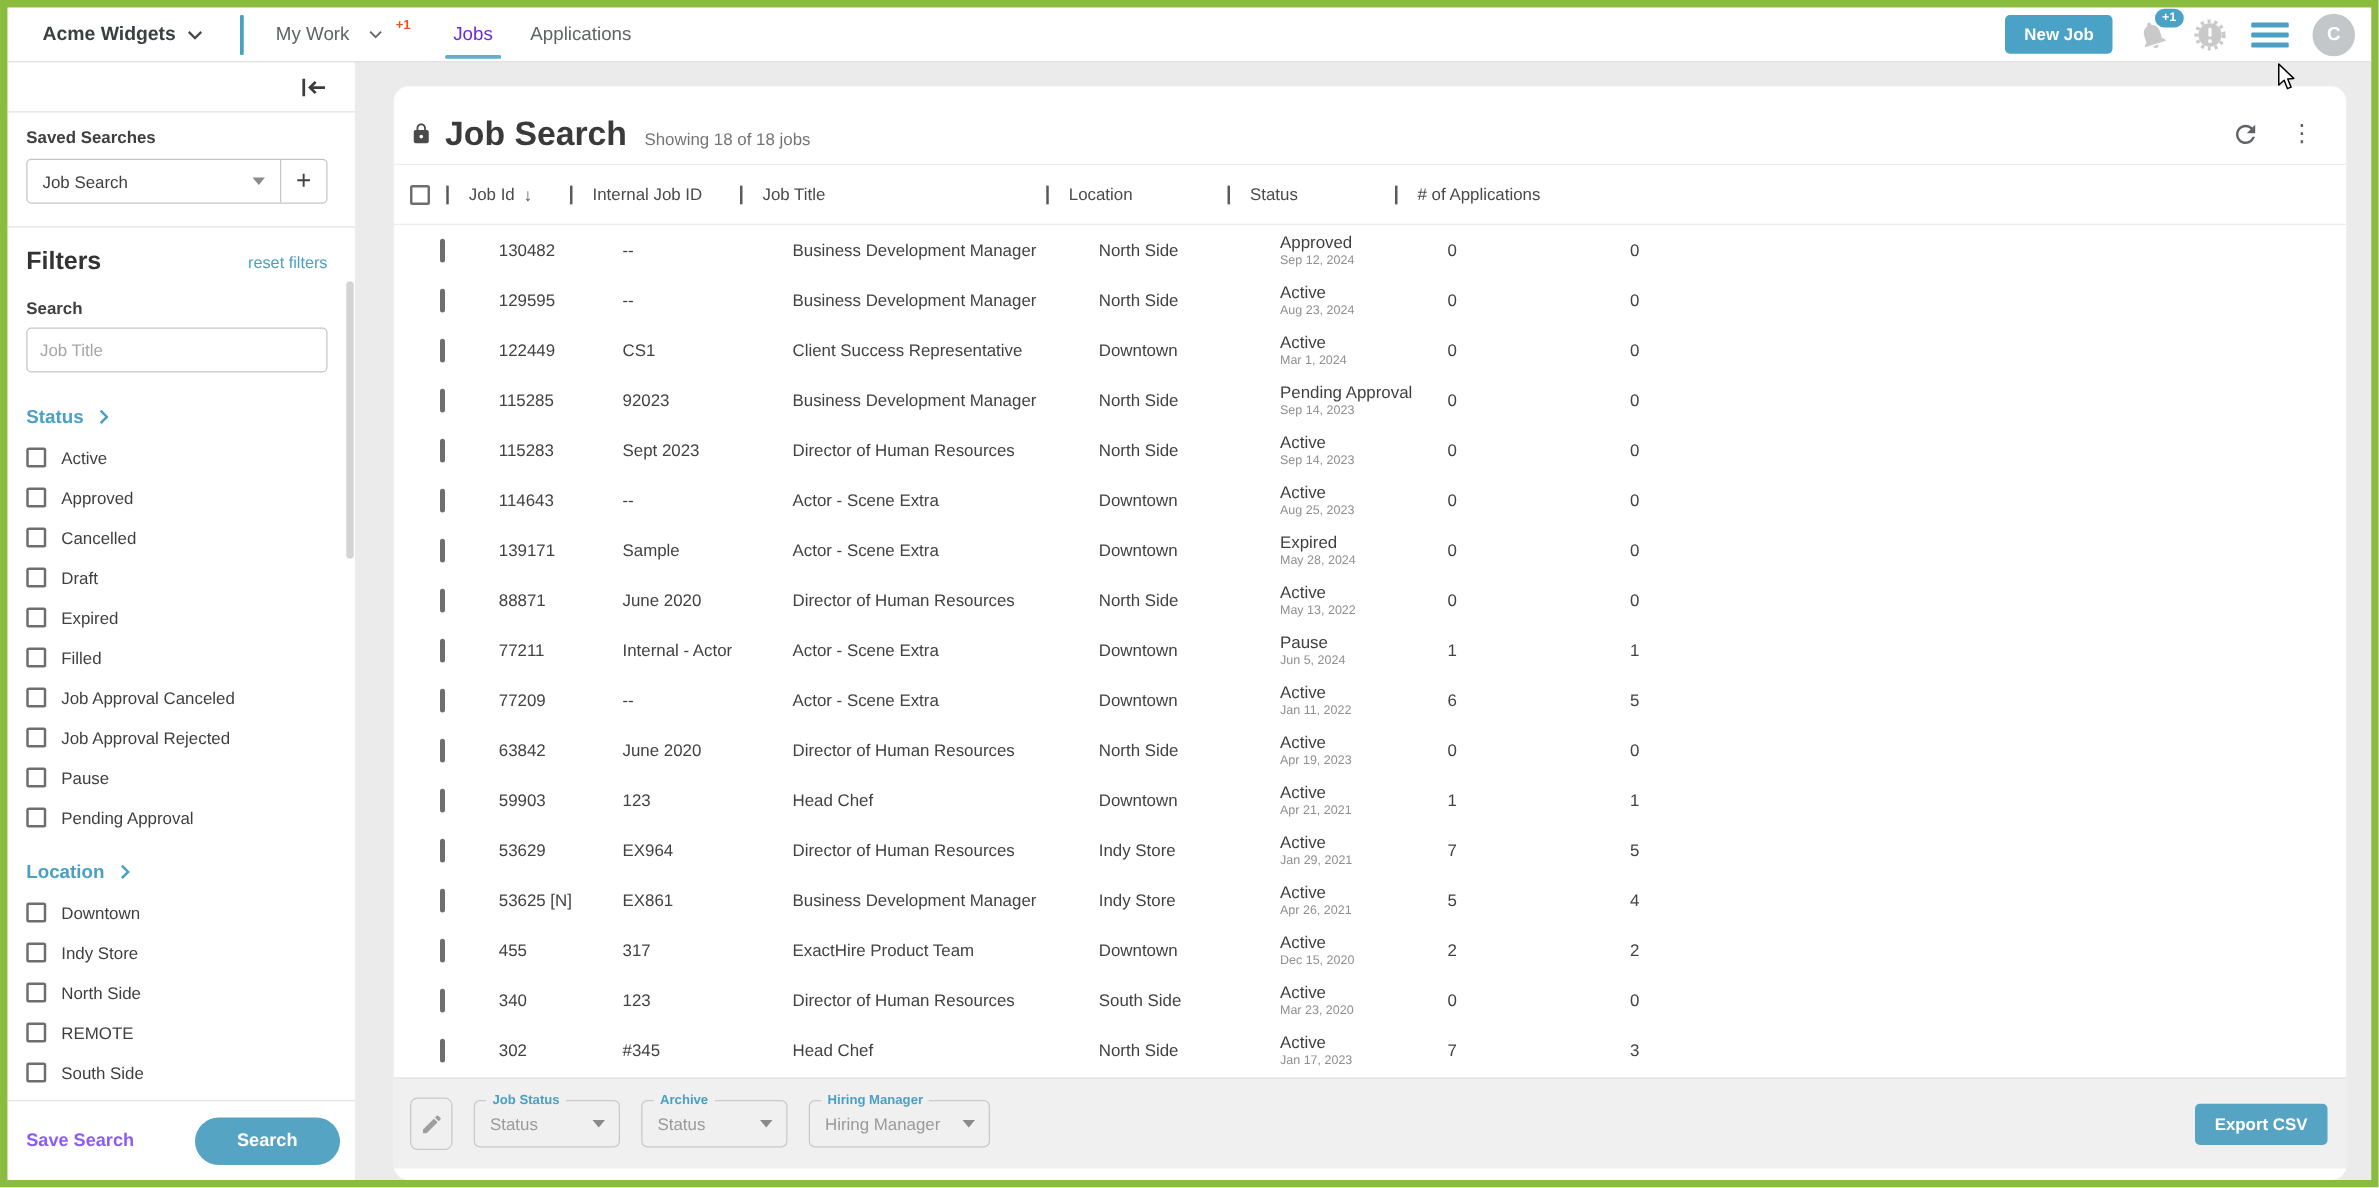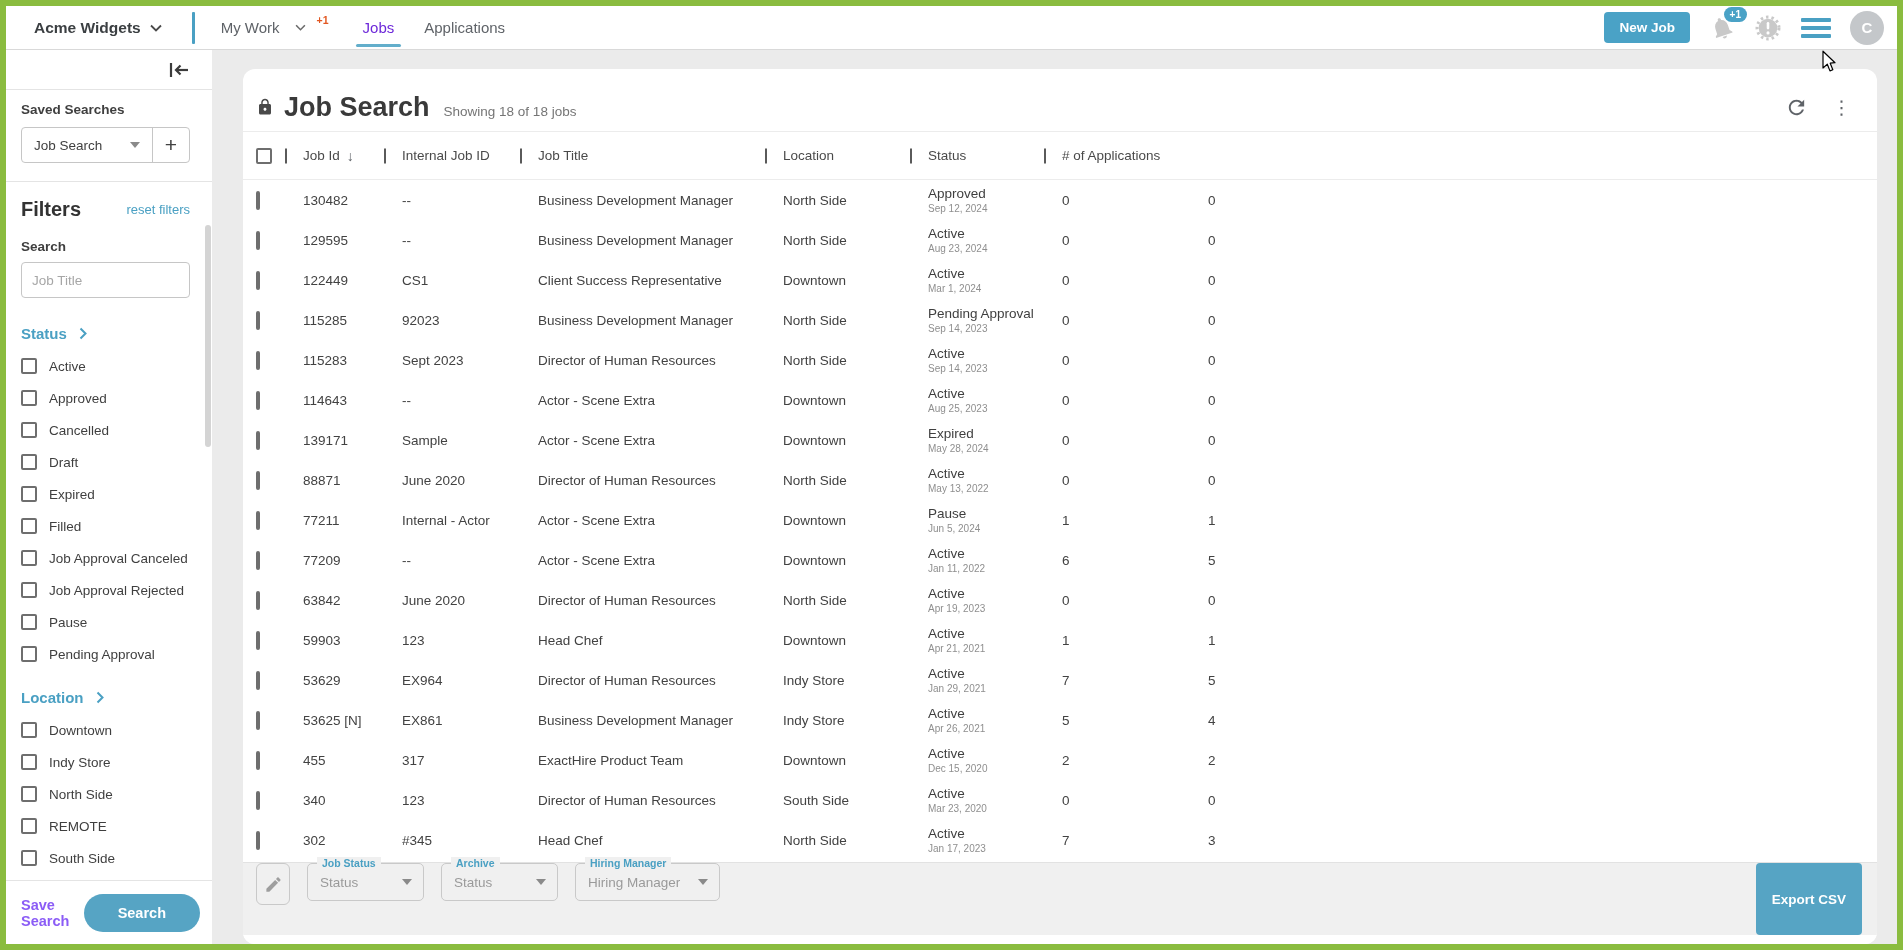--- a/index.html
+++ b/index.html
@@ -22,21 +22,21 @@
   .icon-btn { position:relative; display:flex; align-items:center; justify-content:center; cursor:pointer; }
   .bell-badge { position:absolute; top:-8px; right:-12px; background:#4aa2c6; color:#fff; font-size:10px; font-weight:700; padding:2px 6px; border-radius:9px; }
   .hamburger { display:flex; flex-direction:column; gap:4px; cursor:pointer; }
   .hamburger span { display:block; width:30px; height:4px; background:#4aa0c3; border-radius:1px; }
   .avatar { width:34px; height:34px; border-radius:50%; background:#c4c7ca; color:#fff; font-size:15px; font-weight:700; display:flex; align-items:center; justify-content:center; cursor:pointer; }
 
   
   .body { flex:1; display:flex; min-height:0; }
 
   
-  .sidebar { position:relative; width:206px; background:#fff; display:flex; flex-direction:column; flex:0 0 auto; }
+  .sidebar { position:relative; width:278px; background:#fff; display:flex; flex-direction:column; flex:0 0 auto; }
   .sb-top { height:40px; border-bottom:1px solid #e4e4e4; display:flex; align-items:center; justify-content:flex-end; padding-right:22px; flex:0 0 auto; }
   .sb-scroll { flex:1; overflow:hidden; padding:12px 22px 0 15px; }
   .sb-label { font-size:13.5px; font-weight:700; color:#3f3f3f; }
   .ss-control { margin-top:10px; height:36px; border:1px solid #c6c6c6; border-radius:4px; display:flex; align-items:center; background:#fff; }
   .ss-value { flex:1; display:flex; align-items:center; justify-content:space-between; padding:0 12px; font-size:13.5px; color:#3f3f3f; cursor:pointer; height:100%; }
   .ss-plus { width:37px; height:100%; border-left:1px solid #c6c6c6; display:flex; align-items:center; justify-content:center; font-size:21px; color:#424242; cursor:pointer; }
   .sb-divider { height:1px; background:#e4e4e4; margin:18px -22px 0 -15px; }
   .filters-row { margin-top:16px; display:flex; align-items:center; justify-content:space-between; }
   .filters-title { font-size:20px; font-weight:700; color:#333; }
   .link-teal { font-size:13px; color:#4aa0c3; cursor:pointer; }
@@ -60,29 +60,29 @@
   .card-sub { font-size:13.5px; color:#757575; margin-left:14px; margin-top:9px; }
   .head-icons { margin-left:auto; display:flex; align-items:center; gap:24px; }
   .dots { font-size:19px; color:#5f6368; letter-spacing:0; cursor:pointer; line-height:1; }
 
   .grid { display:grid; grid-template-columns:42px 99px 136px 245px 145px 134px 146px 1fr; align-items:center; }
   .thead { flex:0 0 49px; border-top:1px solid #ececec; border-bottom:1px solid #ececec; font-size:13.5px; font-weight:500; color:#4a4a4a; }
   .hc { position:relative; padding-left:18px; display:flex; align-items:center; gap:7px; }
   .hc-pipe::before { content:""; position:absolute; left:0; top:50%; transform:translateY(-50%); width:2px; height:15px; background:#5a5a5a; }
   .hc-cb { padding-left:13px; }
   .sort-arrow { color:#5f6368; font-size:14px; }
-  .tbody { flex:1; overflow:hidden; }
+  .tbody { flex:1; overflow:hidden;padding-left:24px; }
   .trow { height:40px; cursor:pointer; }
   .td { padding-left:18px; font-size:13.5px; color:#424242; }
   .td-cb { padding-left:13px; }
   .st-name { font-size:13.5px; color:#3f3f3f; line-height:1.15; }
   .st-date { font-size:10px; color:#8f8f8f; margin-top:2px; }
 
   
-  .actionbar { flex:0 0 73px; background:#f0f0f0; border-top:1px solid #e2e2e2; display:flex; padding:0 15px 0 13px; gap:17px; }
+  .actionbar { flex:0 0 73px; background:#f0f0f0; border-top:1px solid #e2e2e2; display:flex; align-items:center; padding:0 15px 0 13px; gap:17px; }
   .pencil-btn { width:34px; height:42px; border:1px solid #c9c9c9; border-radius:6px; display:flex; align-items:center; justify-content:center; cursor:pointer; background:transparent; }
   .fselect { position:relative; height:38px; border:1px solid #c9c9c9; border-radius:5px; display:flex; align-items:center; justify-content:space-between; padding:0 11px 0 12px; min-width:117px; cursor:pointer; }
   .flabel { position:absolute; top:-7px; left:9px; background:#f0f0f0; padding:0 5px; font-size:10.5px; font-weight:600; color:#4aa0c3; white-space:nowrap; }
   .fvalue { font-size:13.5px; color:#9a9a9a; margin-right:18px; white-space:nowrap; }
   .caret { width:0; height:0; border-left:5px solid transparent; border-right:5px solid transparent; border-top:6px solid #8a8a8a; flex:0 0 auto; }
   .export-btn { margin-left:auto; background:#56a4c4; color:#fff; border:none; font-family:inherit; font-size:13.5px; font-weight:700; padding:9px 16px; border-radius:4px; cursor:pointer; }
   .card-footpad { flex:0 0 9px; background:#fff; }
 
   .cursor { position:absolute; left:1815px; top:44px; z-index:50; pointer-events:none; }
 </style>

